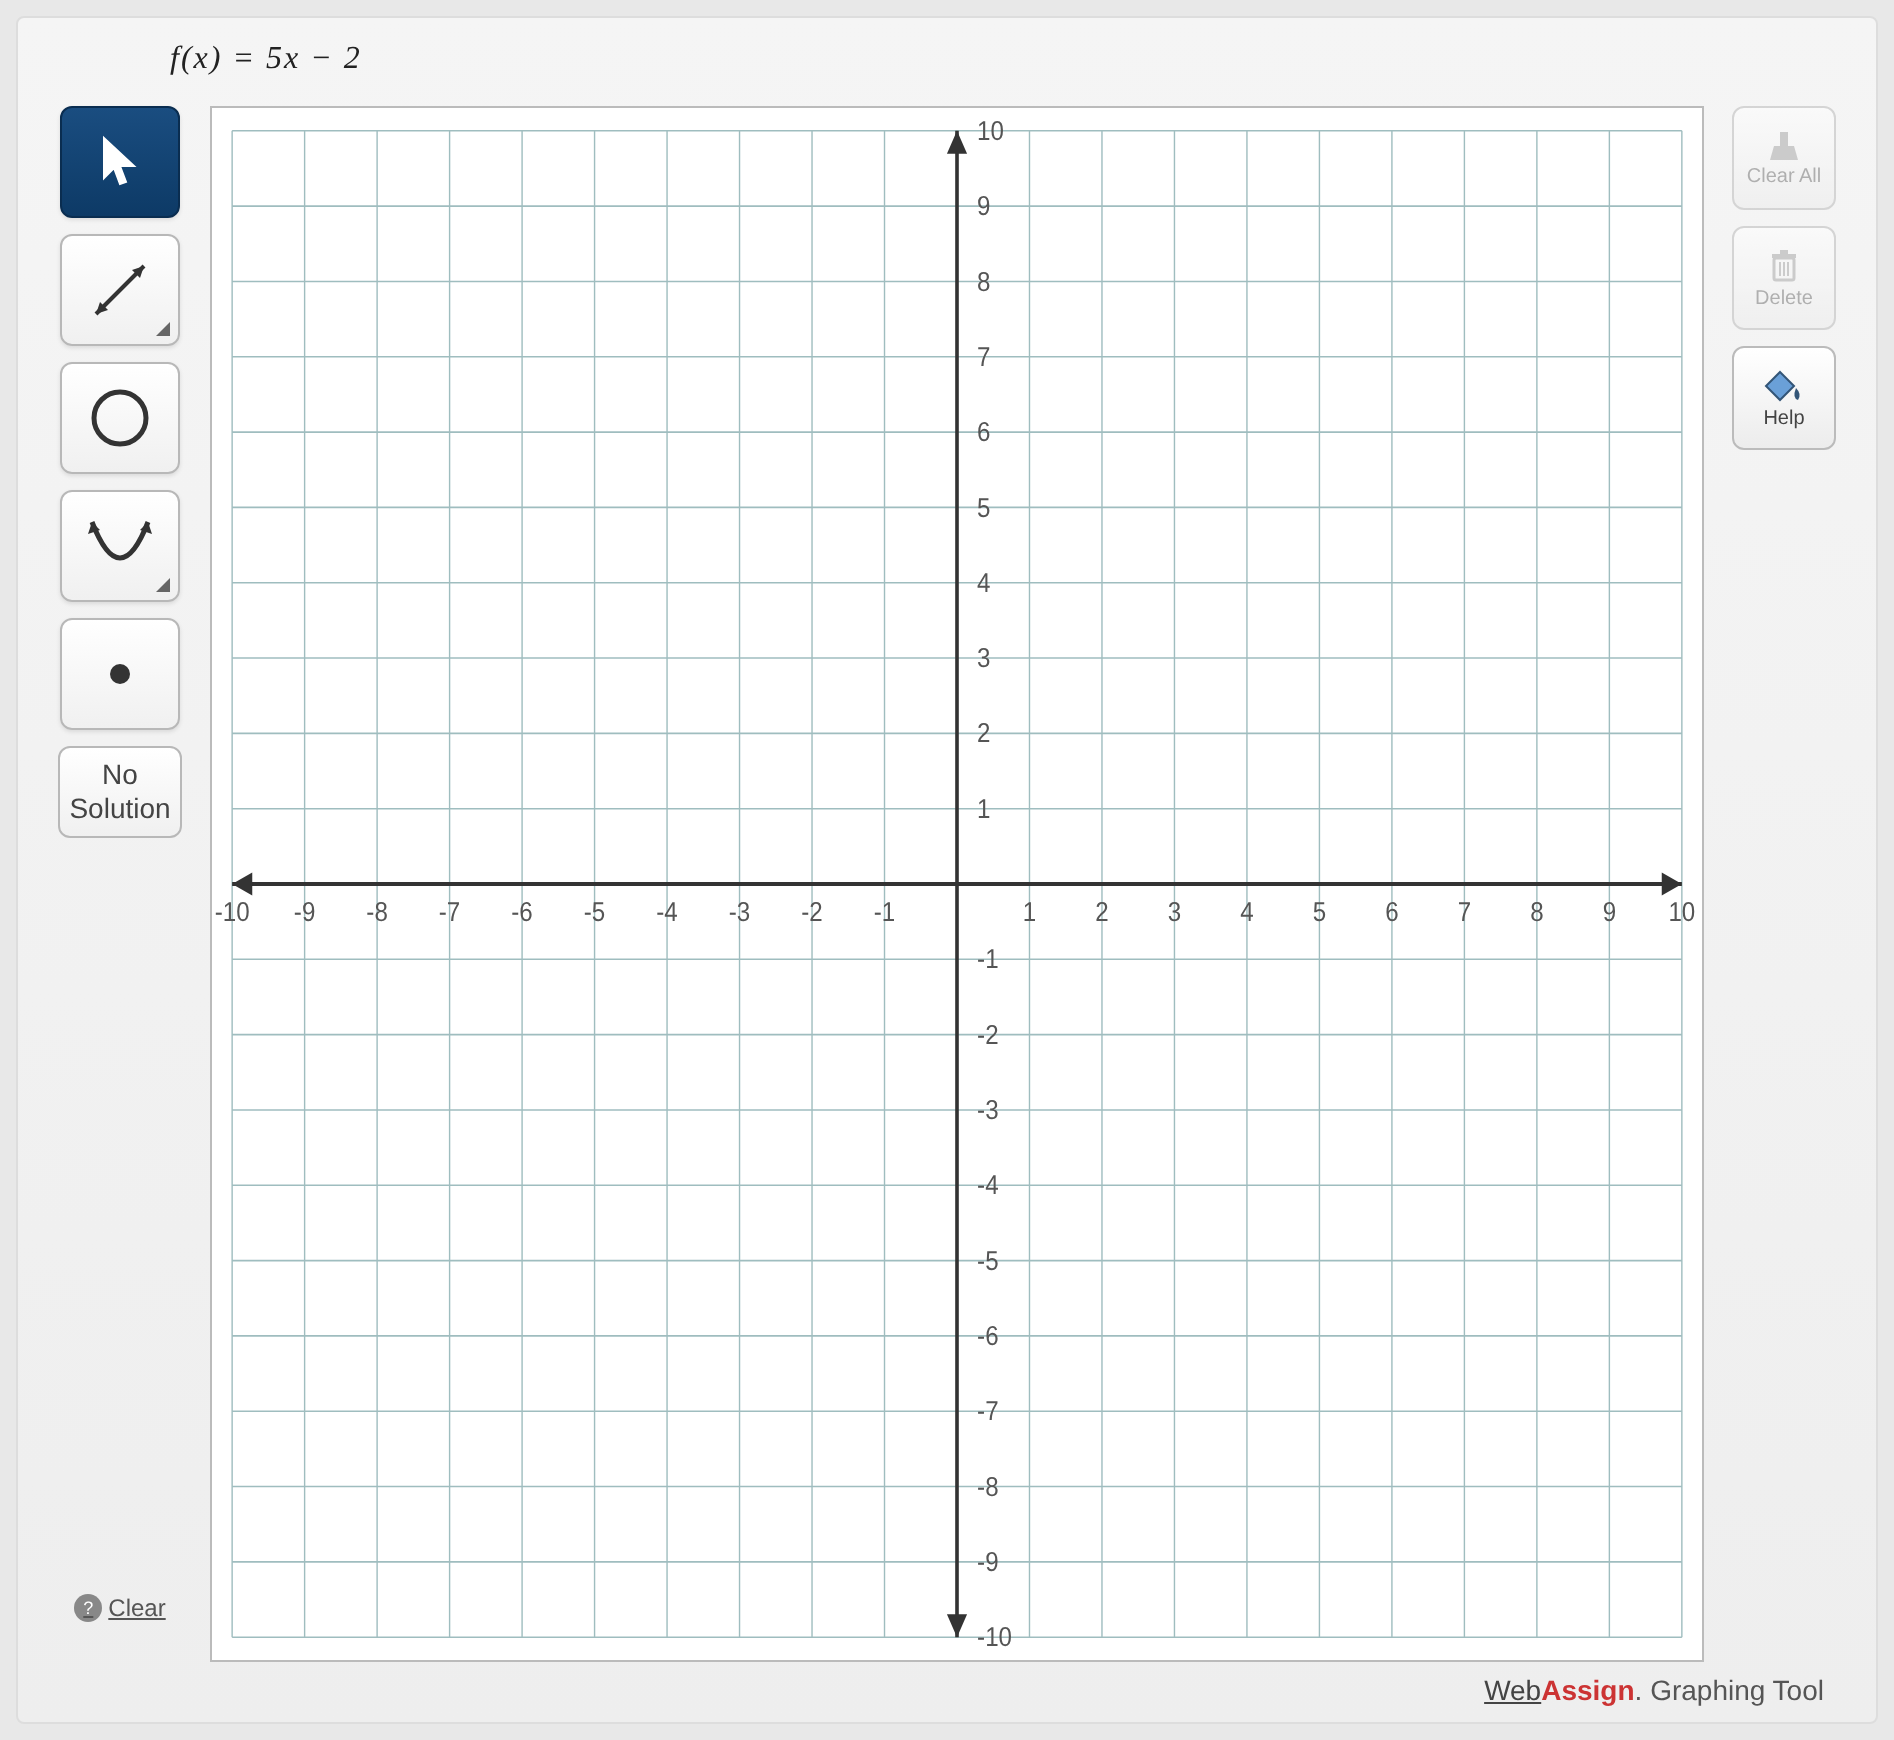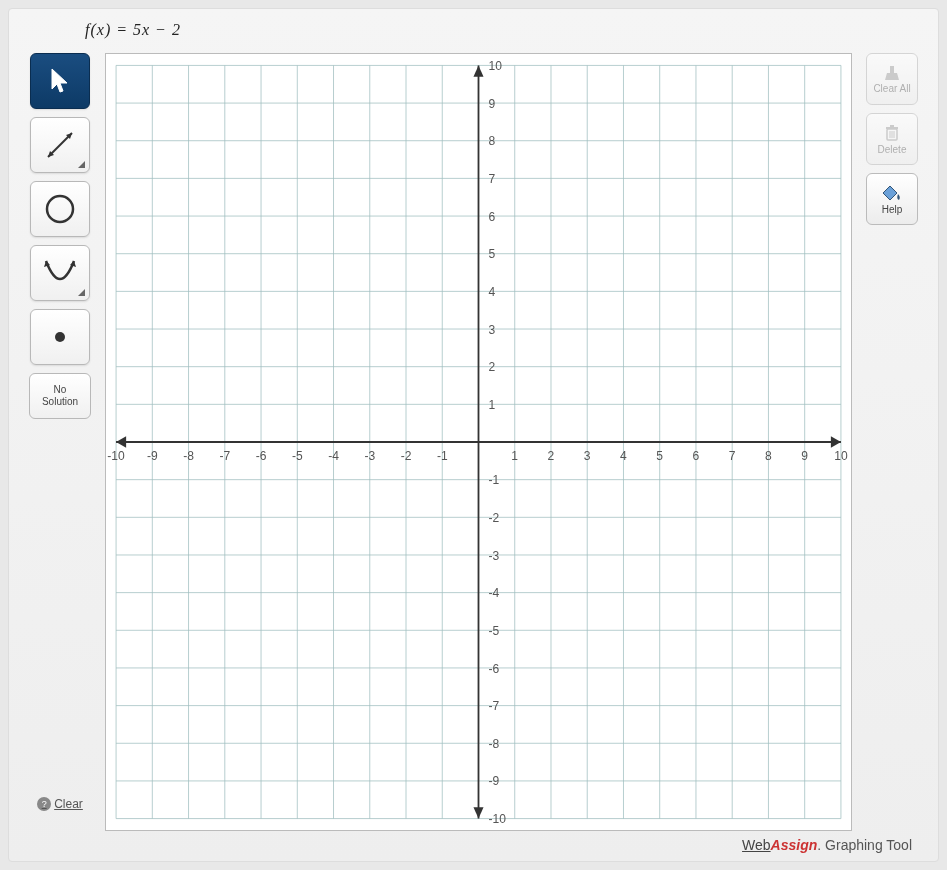--- a/index.html
+++ b/index.html
@@ -66,21 +66,21 @@
     .no-solution {
       width: 62px;
       height: 46px;
       background: linear-gradient(to bottom, #ffffff, #f0f0f0);
       border: 1px solid #b8b8b8;
       border-radius: 6px;
       display: flex;
       align-items: center;
       justify-content: center;
       cursor: pointer;
-      font-size: 10px;
+      font-size: 14px;
       text-align: center;
       line-height: 1.2;
       color: #444;
     }
     .help-link {
       margin-top: auto;
       margin-bottom: 20px;
       font-size: 12px;
       color: #555;
       text-decoration: underline;
@@ -131,21 +131,21 @@
     }
     .right-btn.disabled { opacity: 0.55; cursor: default; }
     .footer {
       text-align: right;
       font-size: 14px;
       color: #555;
       margin-top: 6px;
       padding-right: 10px;
     }
     .footer .wa-web { color: #444; text-decoration: underline; }
-    .footer .wa-assign { color: #cc3333; font-weight: bold; font-style: italic; }
+    .footer .wa-assign { color: #cc3333; font-weight: bold; }
     svg text {
       font-family: Verdana, Arial, sans-serif;
       font-size: 12px;
       fill: #555;
     }
     .sub-tri {
       position: absolute;
       right: 4px;
       bottom: 4px;
       width: 0; height: 0;

